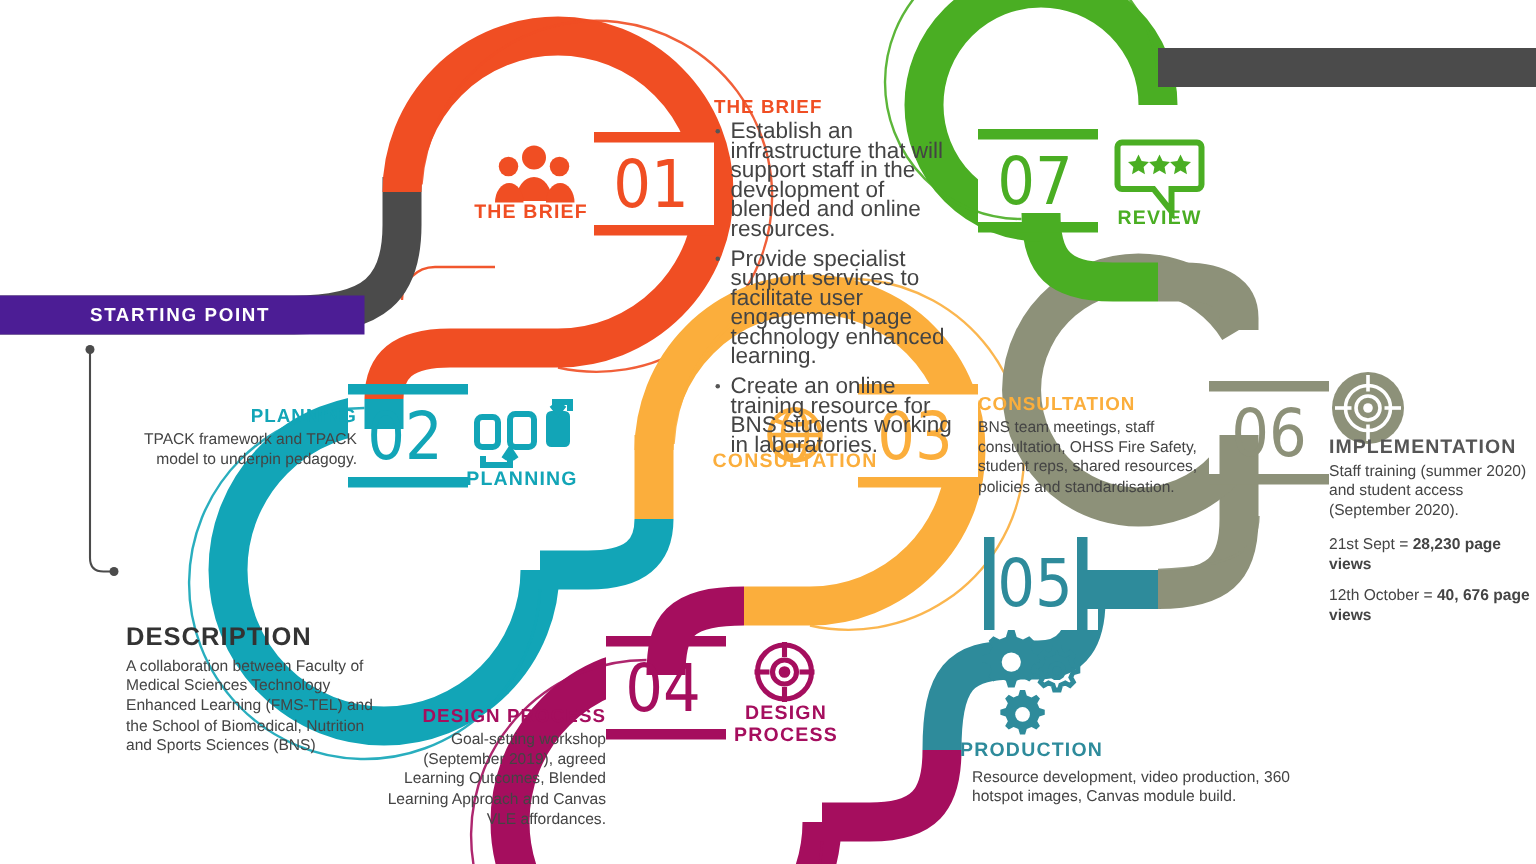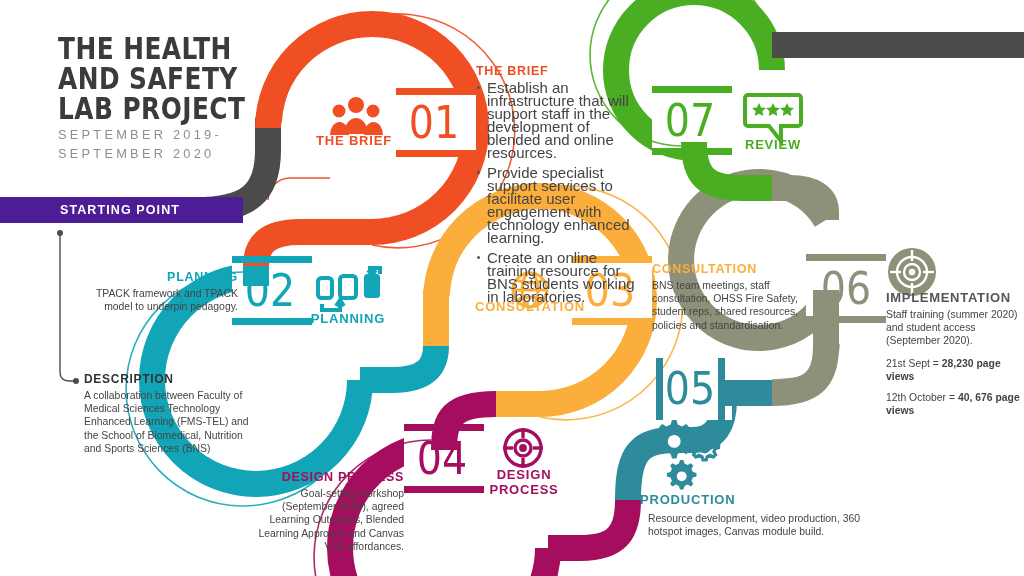--- a/index.html
+++ b/index.html
@@ -256,47 +256,40 @@
     <g transform="translate(745,95)">
       <path d="M 3 0 L 53 0 A 3 3 0 0 1 56 3 L 56 28 A 3 3 0 0 1 53 31 L 36 31 L 36 46 L 24 31 L 3 31 A 3 3 0 0 1 0 28 L 0 3 A 3 3 0 0 1 3 0 Z" fill="none" stroke="#4AAE23" stroke-width="4"></path>
       <g fill="#4AAE23">
         <path d="M 14 8 l 2.1 4.4 l 4.9 0.6 l -3.6 3.3 l 0.9 4.8 l -4.3 -2.4 l -4.3 2.4 l 0.9 -4.8 l -3.6 -3.3 l 4.9 -0.6 z"></path>
         <path d="M 28 8 l 2.1 4.4 l 4.9 0.6 l -3.6 3.3 l 0.9 4.8 l -4.3 -2.4 l -4.3 2.4 l 0.9 -4.8 l -3.6 -3.3 l 4.9 -0.6 z"></path>
         <path d="M 42 8 l 2.1 4.4 l 4.9 0.6 l -3.6 3.3 l 0.9 4.8 l -4.3 -2.4 l -4.3 2.4 l 0.9 -4.8 l -3.6 -3.3 l 4.9 -0.6 z"></path>
       </g>
     </g>
   </svg>
 
-  <div class="title-block">
-    <div class="title-line">THE HEALTH</div>
-    <div class="title-line">AND SAFETY</div>
-    <div class="title-line">LAB PROJECT</div>
-    <div class="subtitle-line">SEPTEMBER 2019-</div>
-    <div class="subtitle-line">SEPTEMBER 2020</div>
-  </div>
 
   <div class="start-bar">
     <span>STARTING POINT</span>
   </div>
 
   <div class="stage-label" style="left:306px;top:134px;width:96px;color:#F04E23;">THE BRIEF</div>
   <div class="stage-label" style="left:300px;top:312px;width:96px;color:#12A5B7;">PLANNING</div>
   <div class="stage-label" style="left:468px;top:300px;width:124px;color:#FBAE3C;">CONSULTATION</div>
   <div class="stage-label" style="left:478px;top:468px;width:92px;color:#A50E5E;">
     <div>DESIGN</div>
     <div>PROCESS</div>
   </div>
   <div class="stage-label" style="left:640px;top:493px;width:112px;color:#2E8B9B;text-align:left;">PRODUCTION</div>
   <div class="stage-label" style="left:740px;top:138px;width:66px;color:#4AAE23;">REVIEW</div>
 
   <div class="block" style="left:476px;top:64px;width:168px;">
     <div class="b-head" style="color:#F04E23;">THE BRIEF</div>
     <ul class="b-list">
       <li>Establish an infrastructure that will support staff in the development of blended and online resources.</li>
-      <li>Provide specialist support services to facilitate user engagement with technology enhanced learning.</li>
+      <li>Provide specialist support services to facilitate user engagement page technology enhanced learning.</li>
       <li>Create an online training resource for BNS students working in laboratories.</li>
     </ul>
   </div>
 
   <div class="block ta-right" style="left:90px;top:270px;width:148px;">
     <div class="b-head" style="color:#12A5B7;">PLANNING</div>
     <div class="b-body">TPACK framework and TPACK model to underpin pedagogy.</div>
   </div>
 
   <div class="block" style="left:652px;top:262px;width:178px;">
@@ -320,17 +313,17 @@
     <p class="stat-p">
       <span>21st Sept = </span><b>28,230 page views</b>
     </p>
     <p class="stat-p">
       <span>12th October = </span><b>40, 676 page views</b>
     </p>
   </div>
 
 
   <div class="block" style="left:84px;top:372px;width:176px;">
-    <div class="b-head" style="color:#333333;font-size:12px;">DESCRIPTION</div>
+    <div class="b-head" style="color:#333333;font-size:17px;margin-top:43px;">DESCRIPTION</div>
     <div class="b-body">A collaboration between Faculty of Medical Sciences Technology Enhanced Learning (FMS-TEL) and the School of Biomedical, Nutrition and Sports Sciences (BNS)</div>
   </div>
 
 </div>
 
 </body></html>

